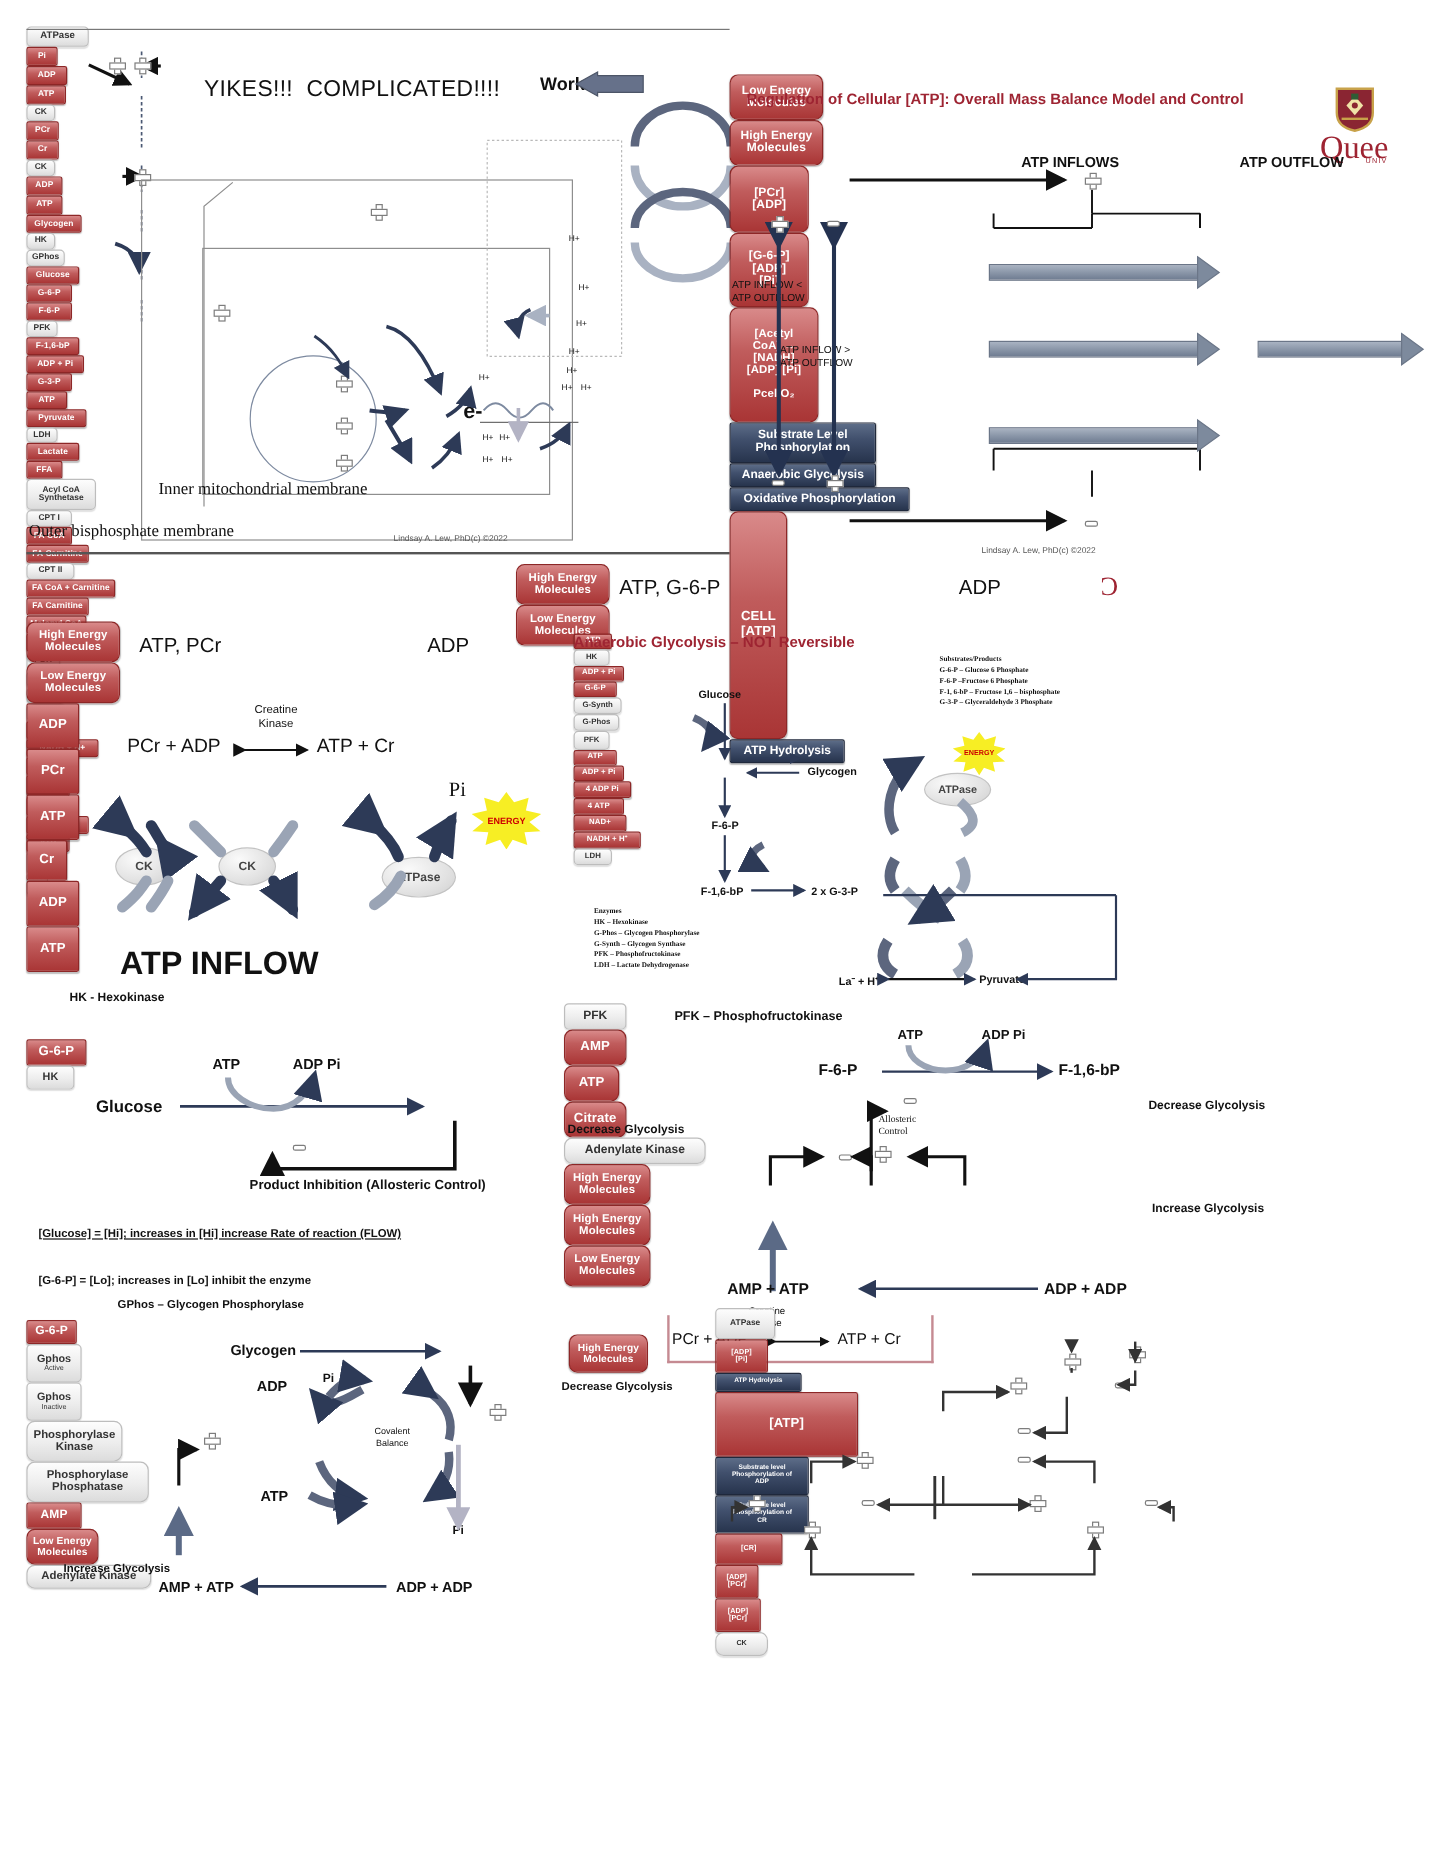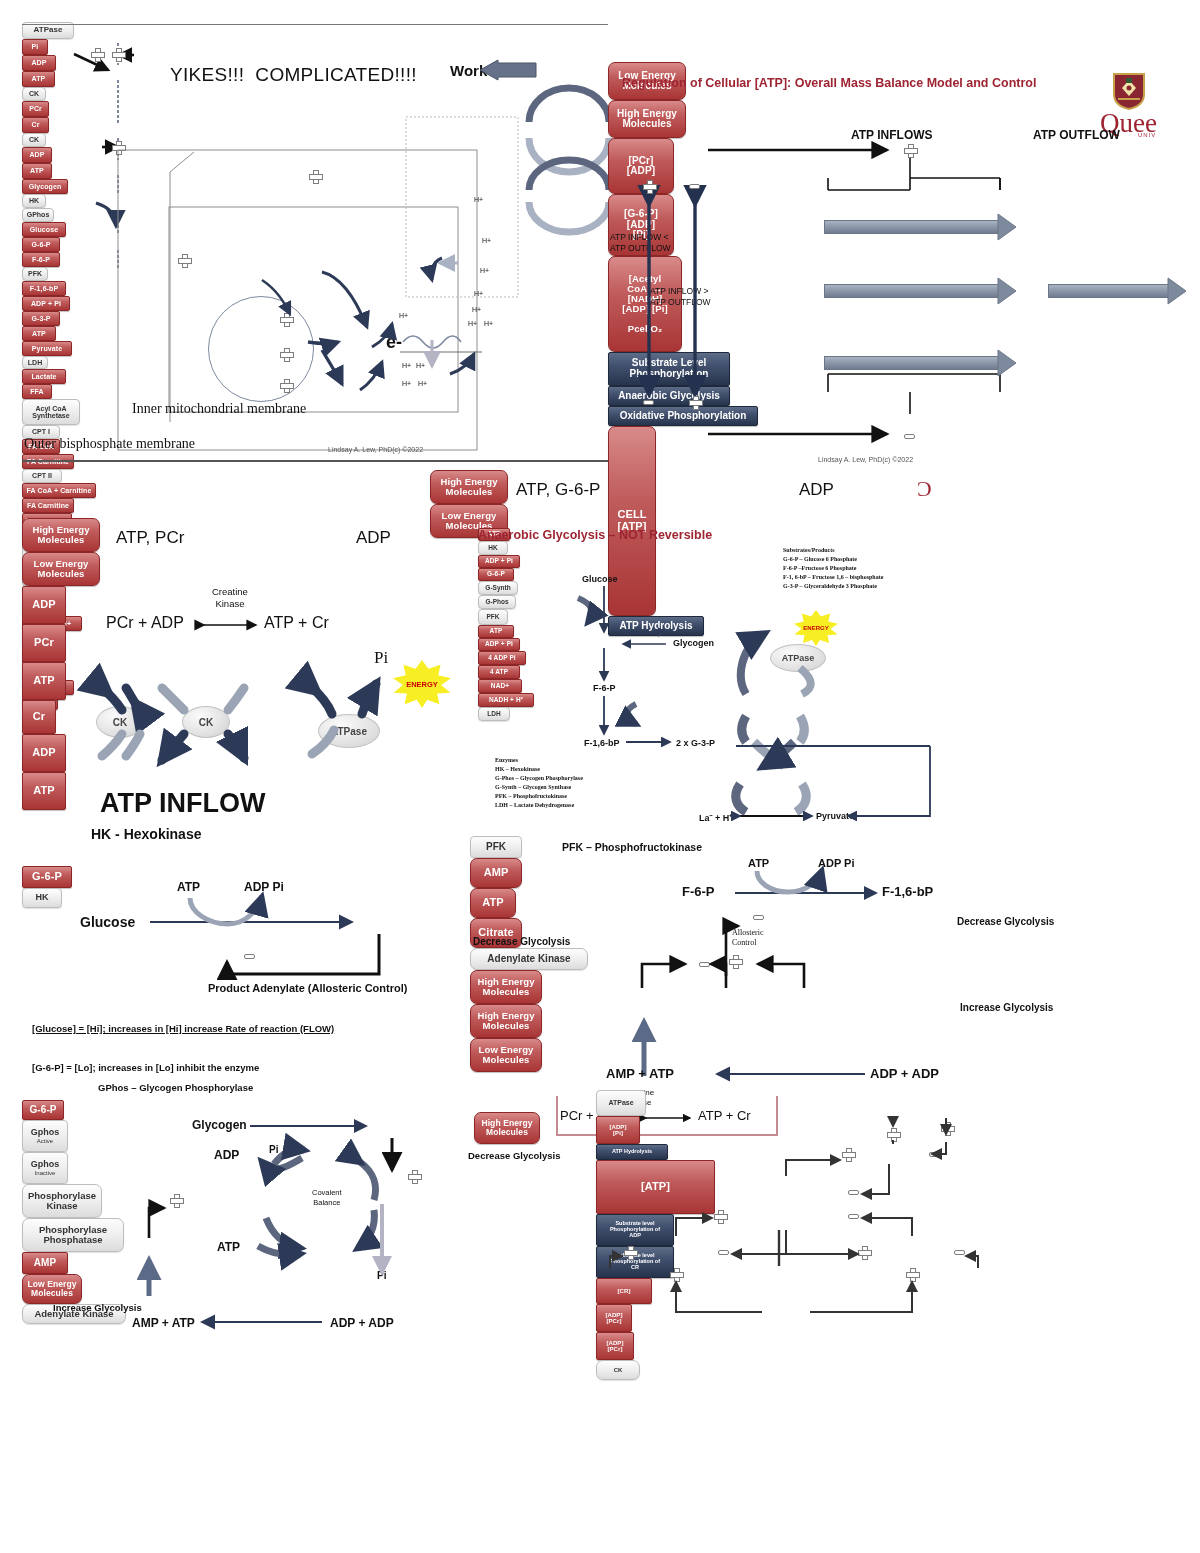--- a/index.html
+++ b/index.html
@@ -431,21 +431,21 @@
         </marker>
     </defs>
   </svg>
 
   <div class="txt" style="left:352px;top:130px;font-size:17px;font-family:'Liberation Serif', serif;">Pi</div>
   <div class="energyStar" style="left:371px;top:142px;width:58px;height:48px;font-size:7.5px;">
     <span>ENERGY</span>
   </div>
 
   <div class="txt bold" style="left:78px;top:270px;font-size:27px;">ATP INFLOW</div>
-  <div class="txt bold" style="left:36px;top:308px;font-size:14px;margin-left:33px;">HK - Hexokinase</div>
+  <div class="txt bold" style="left:36px;top:308px;font-size:10px;">HK - Hexokinase</div>
 </div>
 
 <div class="abs" style="left:478px;top:528px;width:470px;height:310px;">
 
   <div class="txt title-maroon" style="left:0;top:0;font-size:12.5px;">Anaerobic Glycolysis – NOT Reversible</div>
 
   <div class="txt bold" style="left:104px;top:46px;font-size:9px;">Glucose</div>
   <div class="redbox" style="left:70px;top:64px;width:32px;height:13px;font-size:6.5px;">ATP</div>
   <div class="greybox" style="left:140px;top:64px;width:30px;height:14px;font-size:6.5px;">HK</div>
   <div class="redbox" style="left:66px;top:90px;width:42px;height:13px;font-size:6.5px;">ADP + Pi</div>
@@ -551,21 +551,21 @@
         </marker>
       <marker id="s5b" markerWidth="5" markerHeight="5" refX="4" refY="2.5" orient="auto">
         <polygon points="0,0 5,2.5 0,5" fill="#2d3a57"></polygon>
         </marker>
       <marker id="s5c" markerWidth="7" markerHeight="7" refX="6" refY="3.5" orient="auto">
         <polygon points="0,0 7,3.5 0,7" fill="#111"></polygon>
         </marker>
     </defs>
   </svg>
 
-  <div class="txt bold" style="left:186px;top:116px;font-size:11px;">Product Adenylate (Allosteric Control)</div>
+  <div class="txt bold" style="left:186px;top:116px;font-size:11px;">Product Inhibition (Allosteric Control)</div>
   <div class="txt bold" style="left:10px;top:157px;font-size:9.5px;text-decoration:underline;">[Glucose] = [Hi]; increases in [Hi] increase Rate of reaction (FLOW)</div>
   <div class="txt bold" style="left:10px;top:196px;font-size:9.5px;">[G-6-P] = [Lo]; increases in [Lo] inhibit the enzyme</div>
   <div class="txt bold" style="left:76px;top:216px;font-size:9.5px;">GPhos – Glycogen Phosphorylase</div>
 </div>
 
 <div class="abs" style="left:470px;top:836px;width:620px;height:260px;">
   <div class="txt bold" style="left:92px;top:5px;font-size:10.5px;">PFK – Phosphofructokinase</div>
 
   <div class="txt bold" style="left:278px;top:21px;font-size:11px;">ATP</div>
   <div class="txt bold" style="left:348px;top:21px;font-size:11px;">ADP Pi</div>

